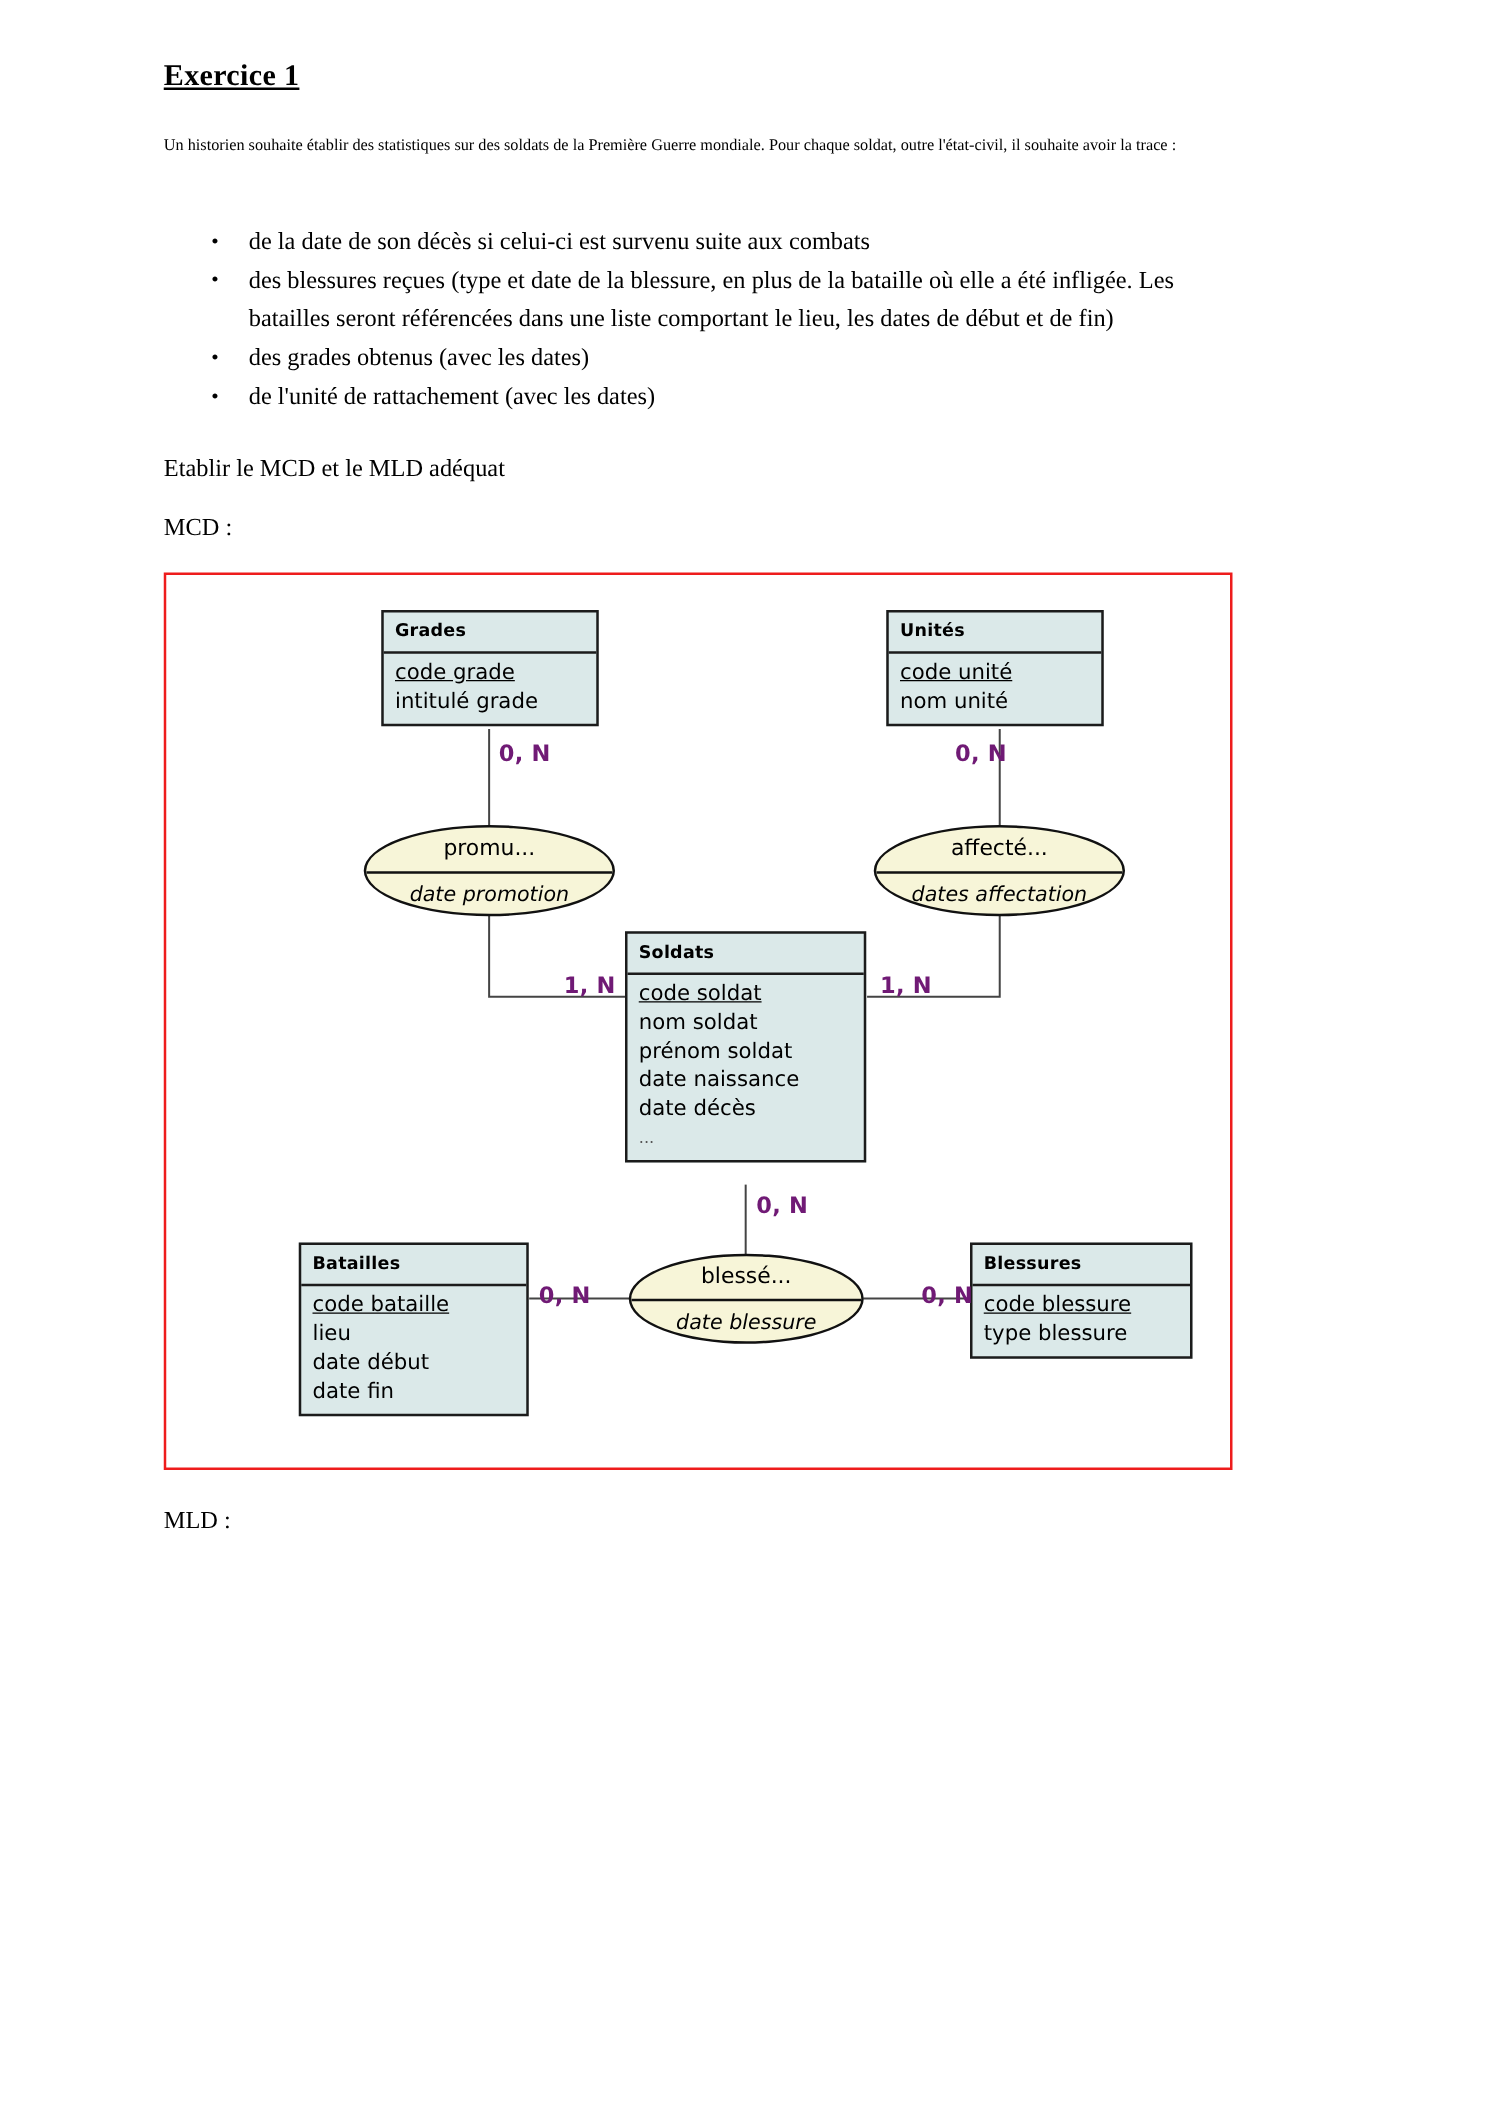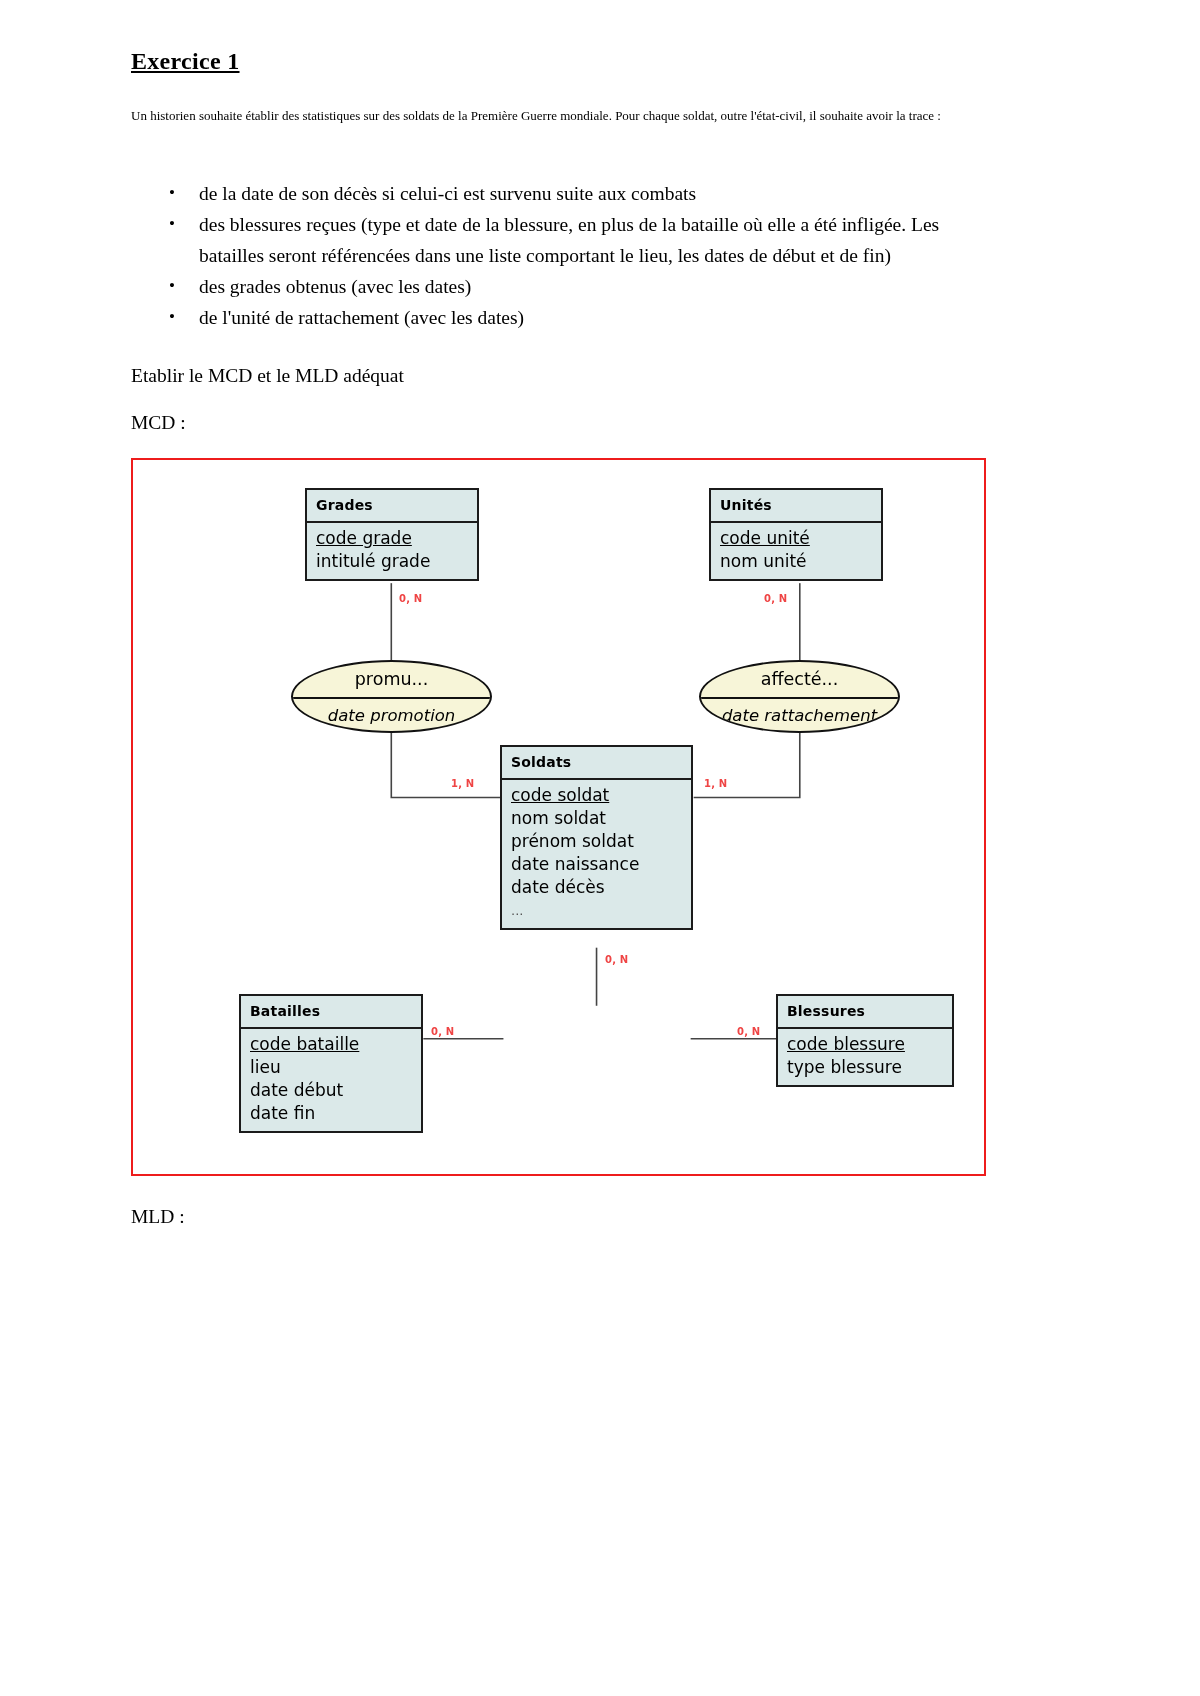--- a/index.html
+++ b/index.html
@@ -169,23 +169,23 @@
     display: flex;
     align-items: center;
     justify-content: center;
     box-sizing: border-box;
   }
 
   
   .card {
     position: absolute;
     font-family: "DejaVu Sans", "Liberation Sans", sans-serif;
-    font-size: 10px;
+    font-size: 18px;
     font-weight: bold;
-    color: #ef4444;
+    color: #701a75;
     letter-spacing: 0.2px;
     white-space: nowrap;
   }
 </style>
 </head>
 <body>
 
 <div class="page">
 
   <div class="doc-title">Exercice 1</div>
@@ -273,23 +273,27 @@
         </div>
       </div>
 
       <div class="relation" id="rel-promu" style="left:158px; top:200px; width:201px; height:73px;">
         <div class="rel-name" style="height:37px;">promu...</div>
         <div class="rel-attr" style="height:34px;">date promotion</div>
       </div>
 
       <div class="relation" id="rel-affecte" style="left:566px; top:200px; width:201px; height:73px;">
         <div class="rel-name" style="height:37px;">affecté...</div>
-        <div class="rel-attr" style="height:34px;">date rattachement</div>
-      </div>
-
+        <div class="rel-attr" style="height:34px;">dates affectation</div>
+      </div>
+
+      <div class="relation" id="rel-blesse" style="left:370px; top:543px; width:188px; height:72px;">
+        <div class="rel-name" style="height:36px;">blessé...</div>
+        <div class="rel-attr" style="height:34px;">date blessure</div>
+      </div>
 
       <div class="card" style="left:266px; top:133px;">0, N</div>
       <div class="card" style="left:631px; top:133px;">0, N</div>
       <div class="card" style="left:318px; top:318px;">1, N</div>
       <div class="card" style="left:571px; top:318px;">1, N</div>
       <div class="card" style="left:472px; top:494px;">0, N</div>
       <div class="card" style="left:298px; top:566px;">0, N</div>
       <div class="card" style="left:604px; top:566px;">0, N</div>
 
     </div>

